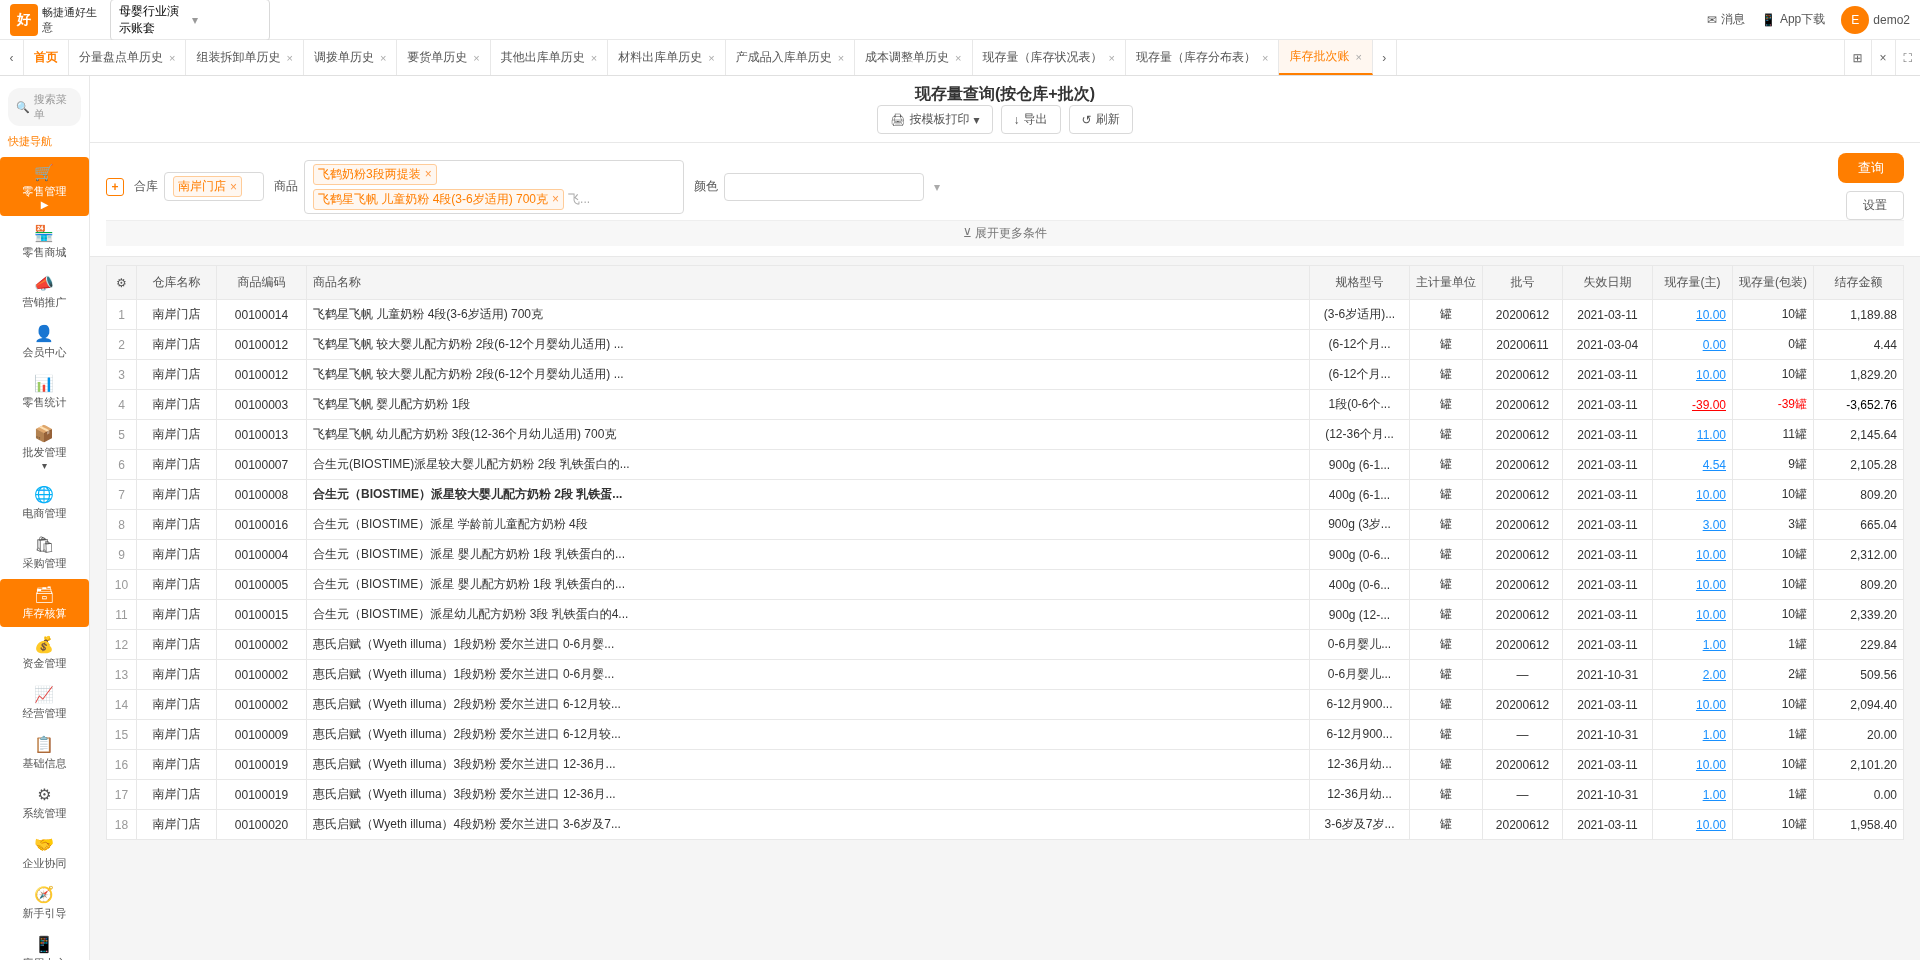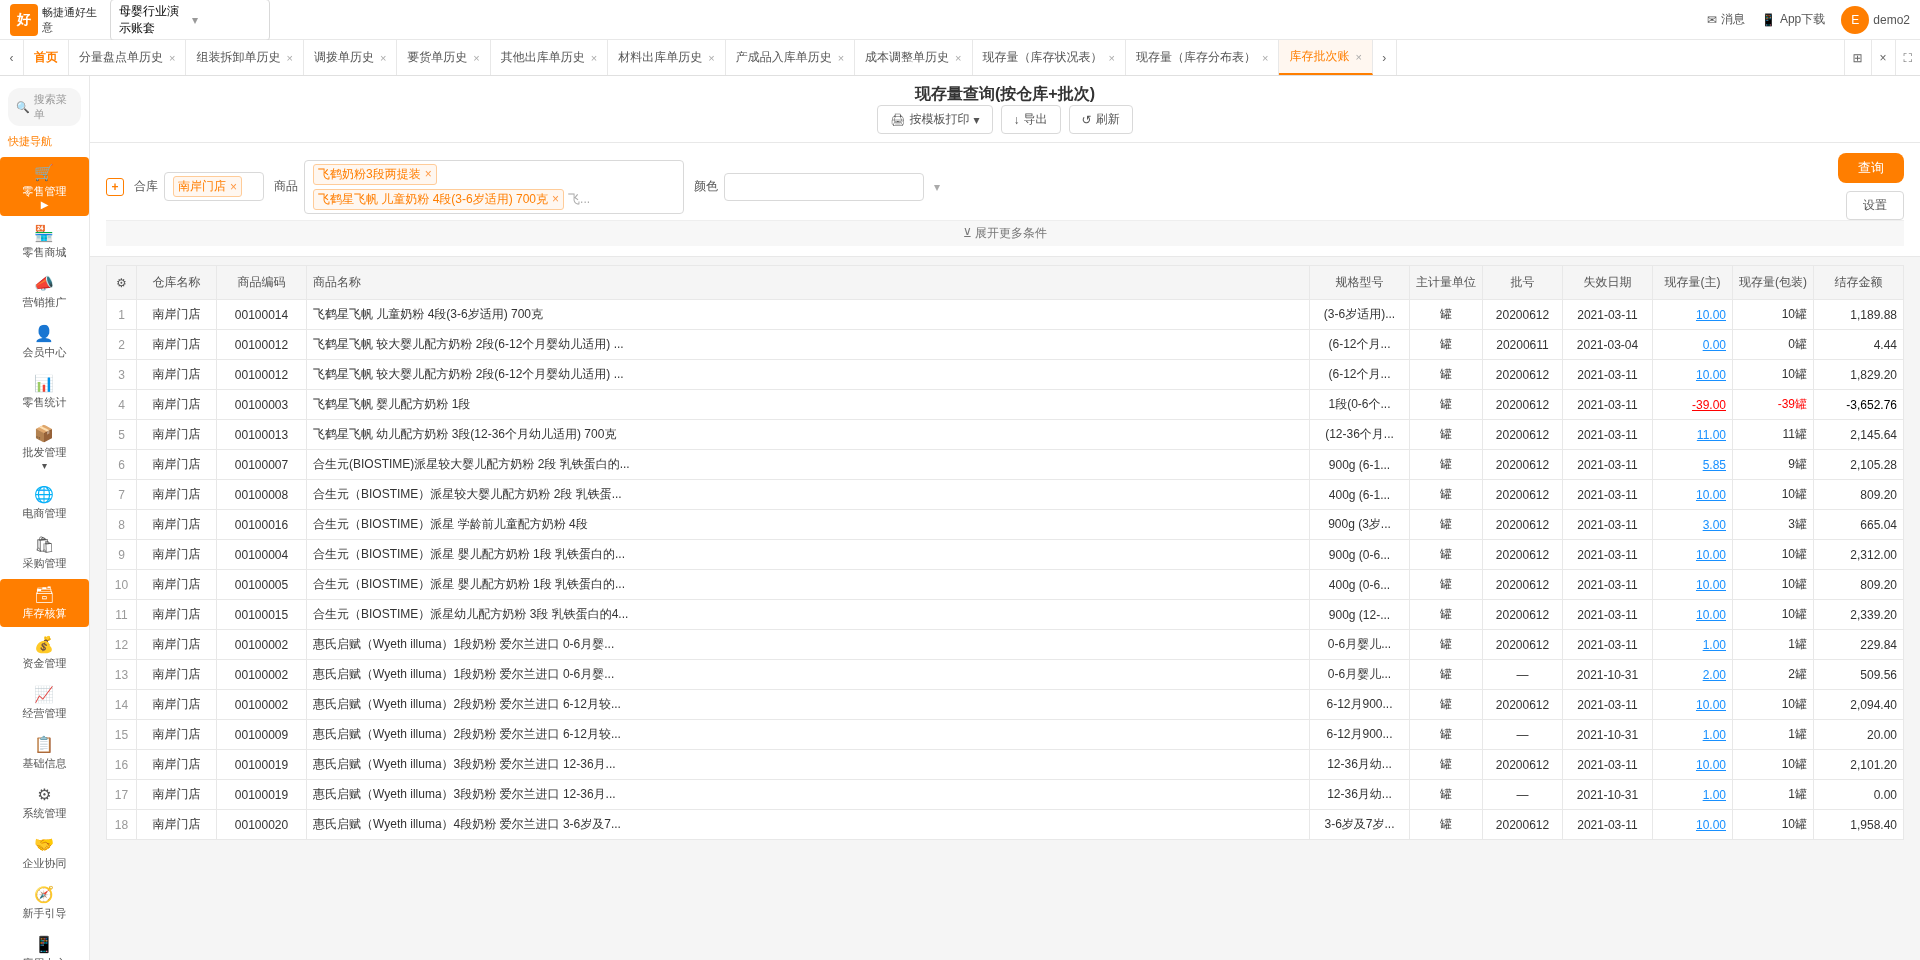--- a/index.html
+++ b/index.html
@@ -417,29 +417,29 @@
   </tr>
             <tr>
     <td style="text-align:center;color:#999;">6</td>
     <td>南岸门店</td>
     <td>00100007</td>
     <td class="col-name" style="text-align:left;white-space:nowrap;overflow:hidden;text-overflow:ellipsis;max-width:280px;">合生元(BIOSTIME)派星较大婴儿配方奶粉 2段 乳铁蛋白的...</td>
     <td>900g (6-1...</td>
     <td>罐</td>
     <td>20200612</td>
     <td>2021-03-11</td>
-    <td class="link-col num-col" style="">5.85</td>
+    <td class="link-col num-col" style="">4.54</td>
     <td class="num-col" style="">9罐</td>
     <td class="num-col" style="">2,105.28</td>
   </tr>
             <tr>
     <td style="text-align:center;color:#999;">7</td>
     <td>南岸门店</td>
     <td>00100008</td>
-    <td class="col-name" style="text-align:left;white-space:nowrap;overflow:hidden;text-overflow:ellipsis;max-width:280px;">合生元（BIOSTIME）派星较大婴儿配方奶粉 2段 乳铁蛋...</td>
+    <td class="col-name" style="text-align:left;white-space:nowrap;overflow:hidden;text-overflow:ellipsis;max-width:280px;font-weight:bold;">合生元（BIOSTIME）派星较大婴儿配方奶粉 2段 乳铁蛋...</td>
     <td>400g (6-1...</td>
     <td>罐</td>
     <td>20200612</td>
     <td>2021-03-11</td>
     <td class="link-col num-col" style="">10.00</td>
     <td class="num-col" style="">10罐</td>
     <td class="num-col" style="">809.20</td>
   </tr>
             <tr>
     <td style="text-align:center;color:#999;">8</td>

